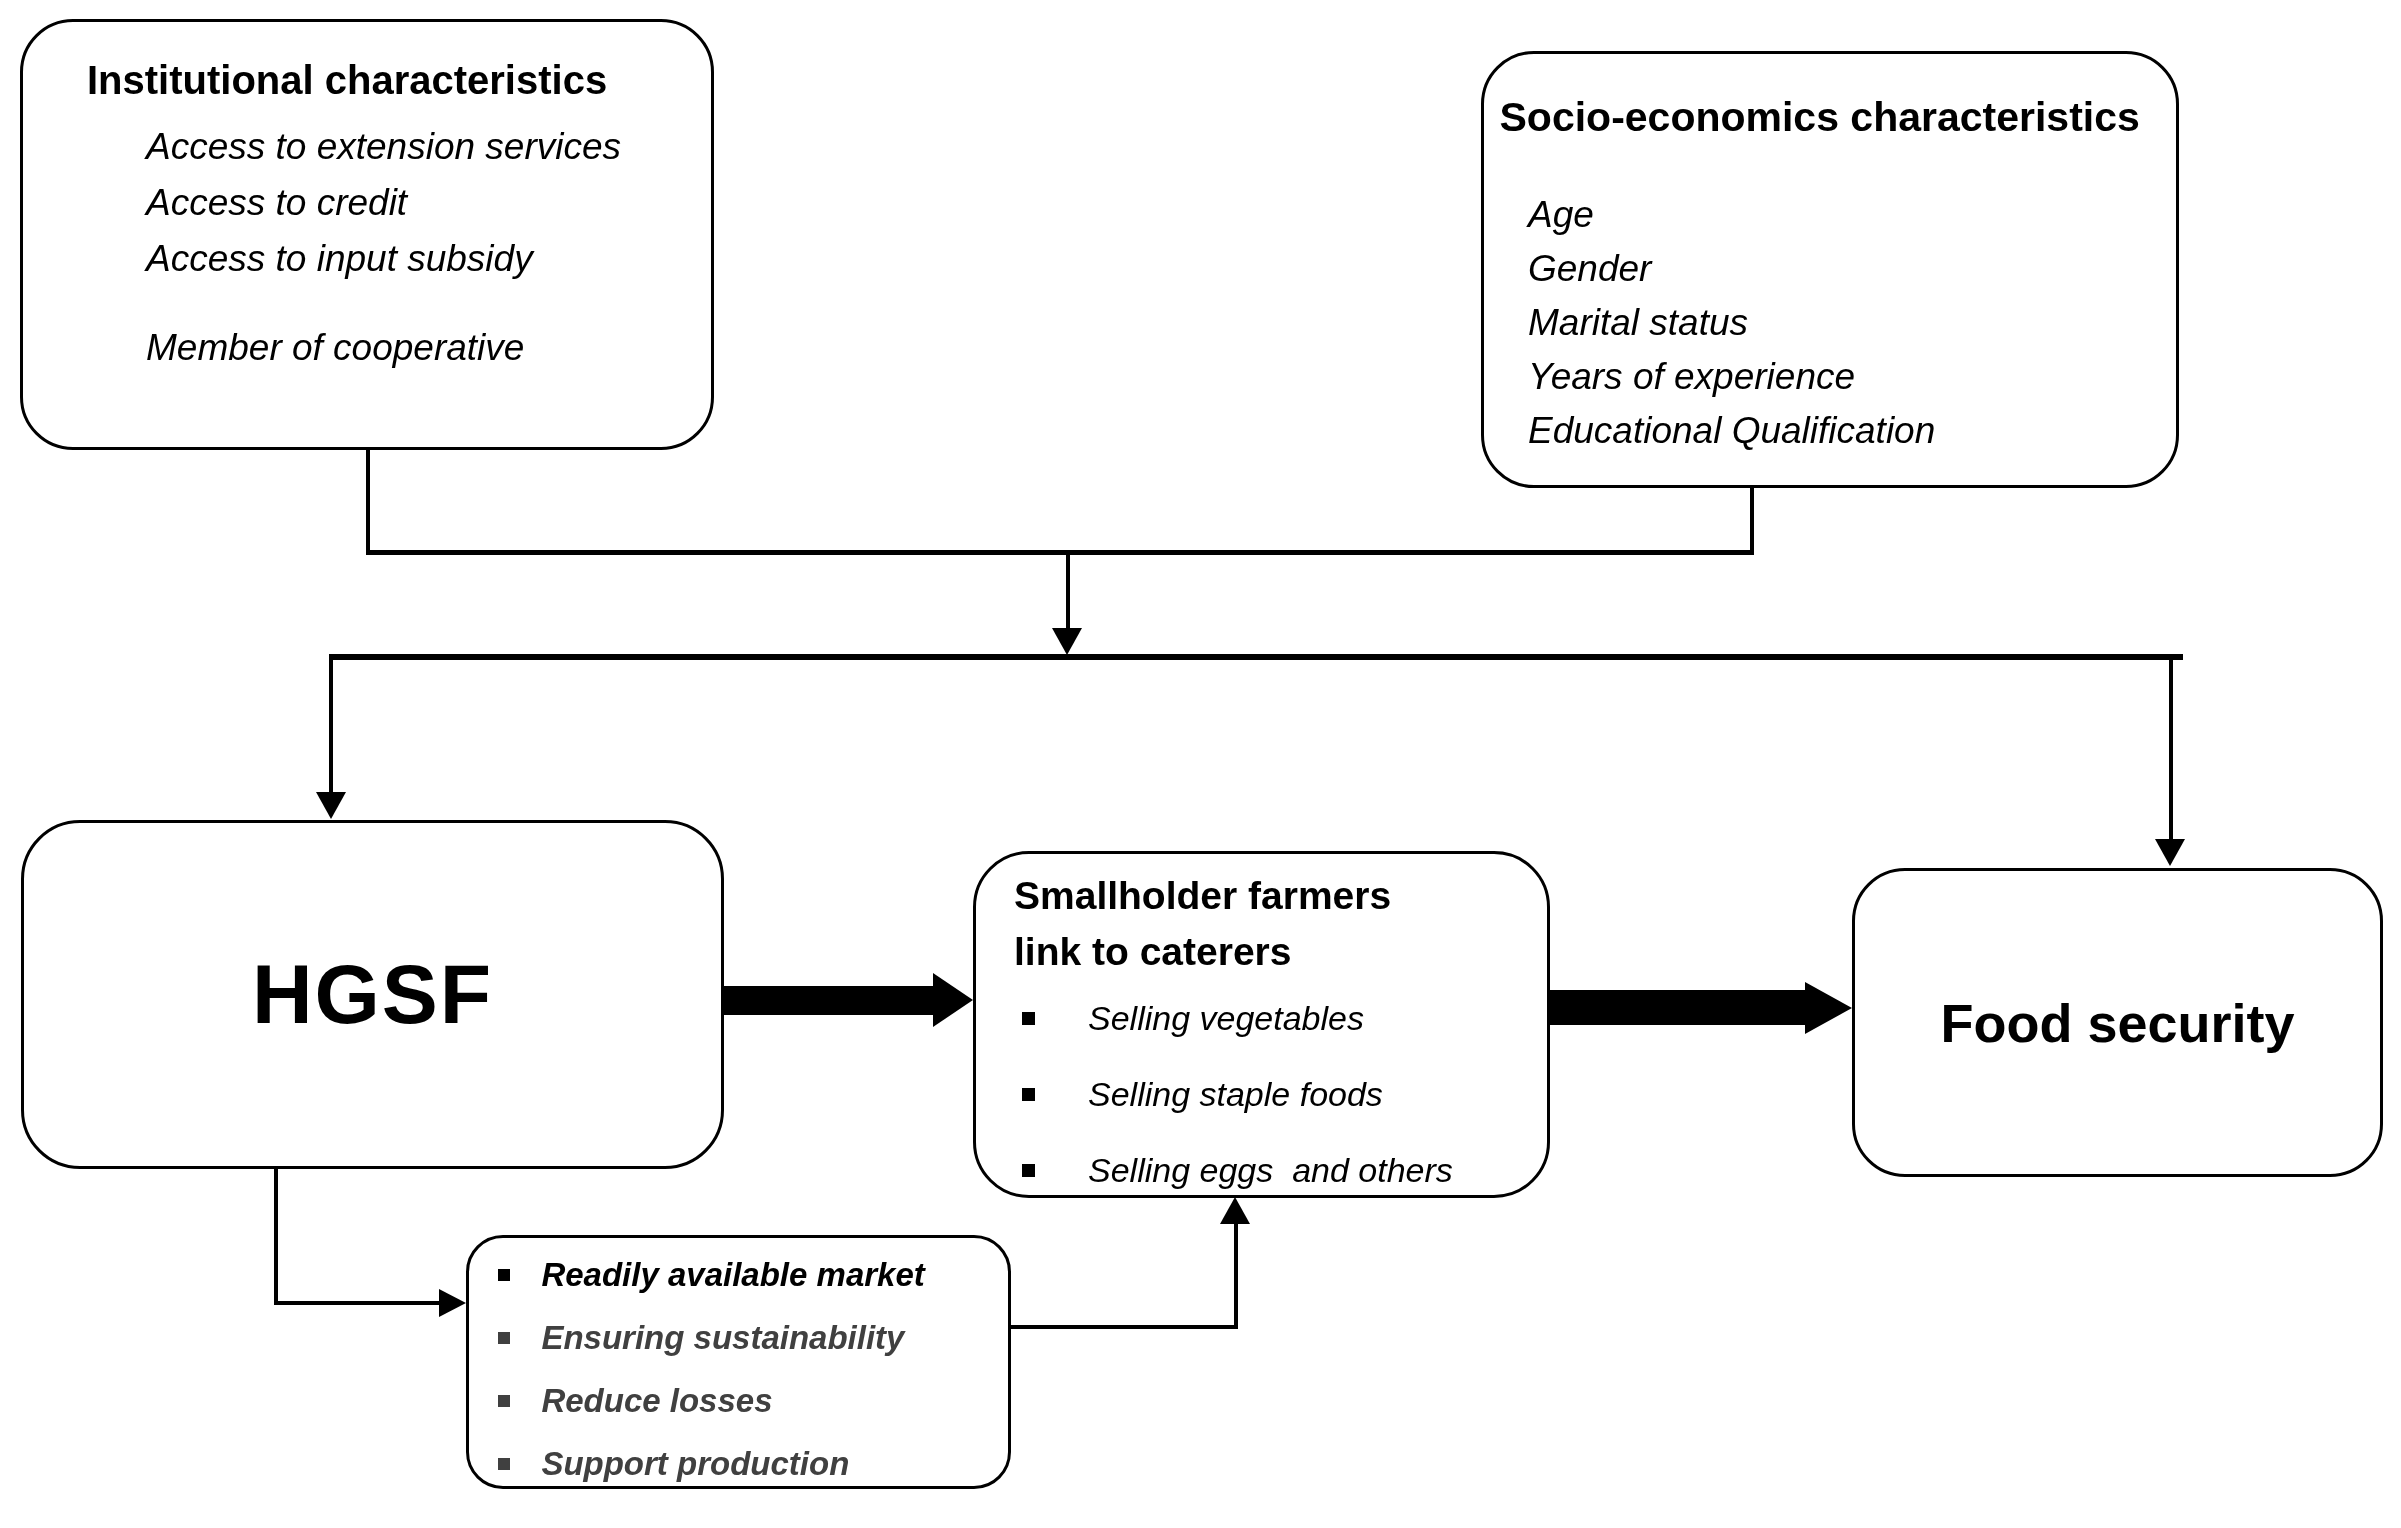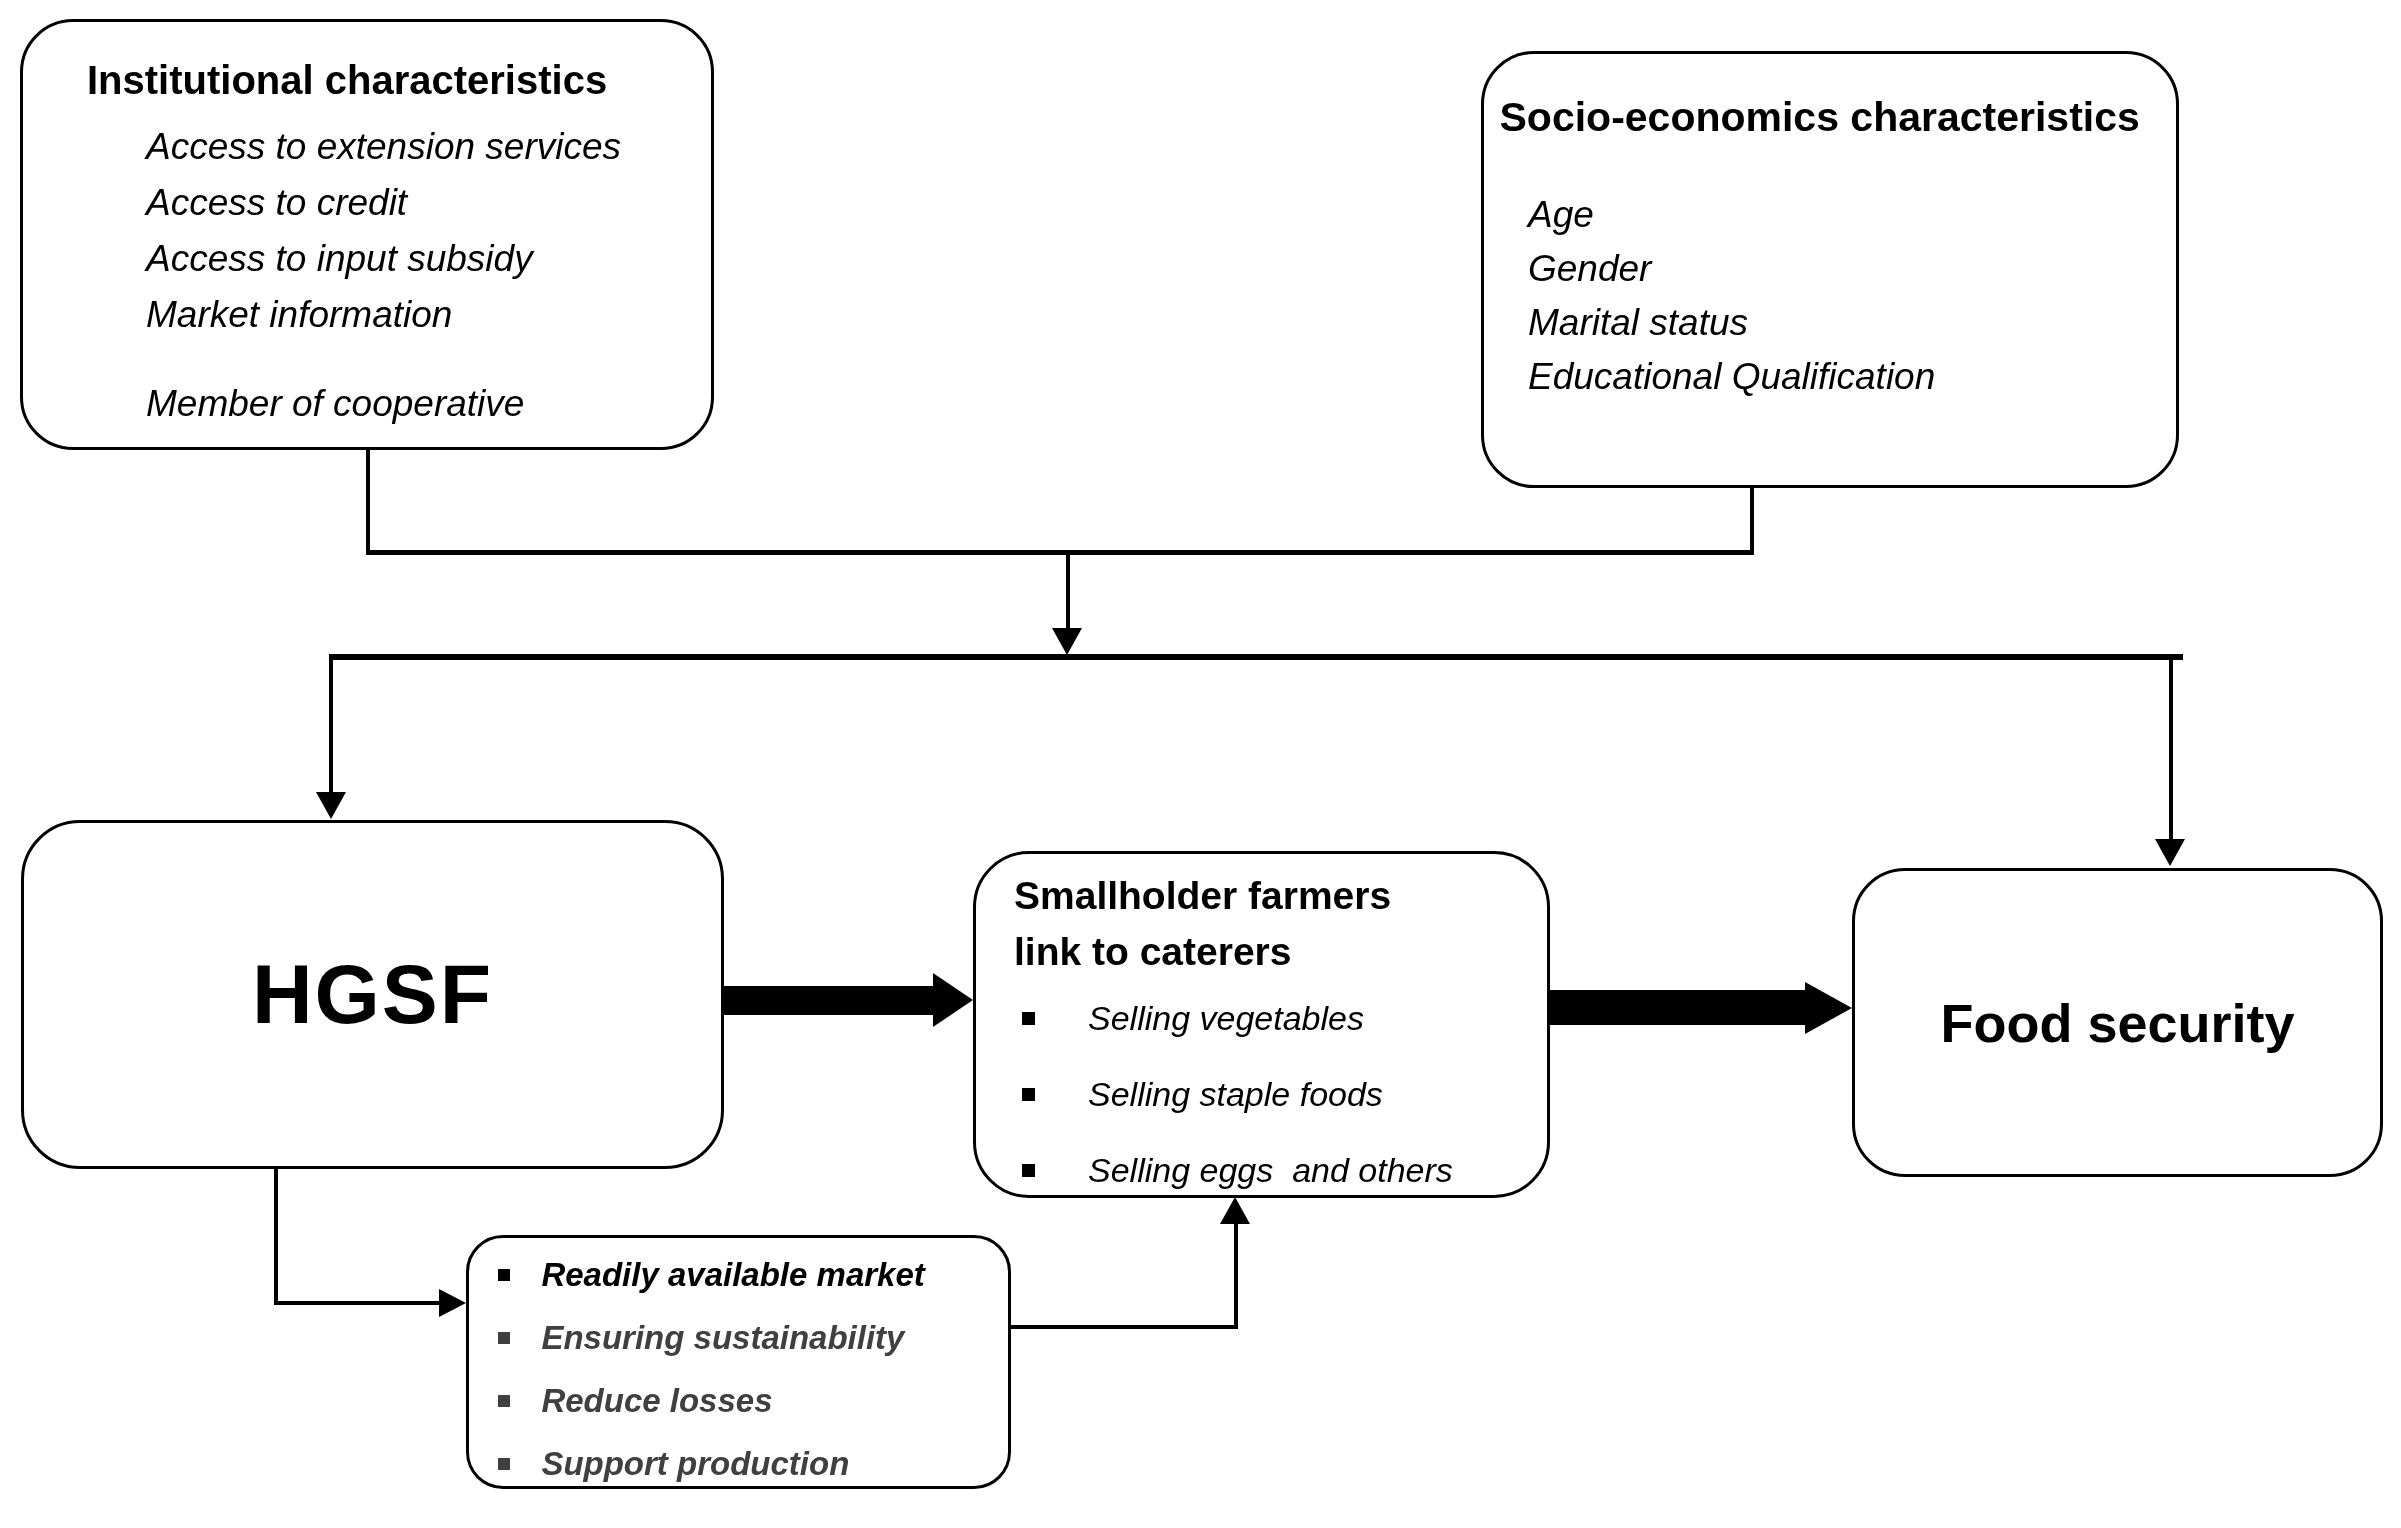--- a/index.html
+++ b/index.html
@@ -78,31 +78,31 @@
 <body>
 
 <div id="canvas">
 
   <div class="box" style="left:20px; top:18.6px; width:694px; height:431px; border-radius:53px;">
     <div class="box-title" style="left:64px; top:36px; font-size:40px;">Institutional characteristics</div>
     <div class="items" id="inst-items">
       <div>Access to extension services</div>
       <div>Access to credit</div>
       <div>Access to input subsidy</div>
-      <div>Market information</div>
       <div class="last">Member of cooperative</div>
     </div>
   </div>
 
   <div class="box" style="left:1481px; top:51px; width:698px; height:437px; border-radius:53px;">
     <div class="box-title" style="left:15.5px; top:40px; font-size:41px;">Socio-economics characteristics</div>
     <div class="items" id="socio-items">
       <div>Age</div>
       <div>Gender</div>
       <div>Marital status</div>
+      <div>Years of experience</div>
       <div>Educational Qualification</div>
     </div>
   </div>
 
   <div class="line" style="left:366px; top:448px; width:3.7px; height:105px;"></div>
   <div class="line" style="left:1750px; top:486px; width:3.7px; height:67px;"></div>
   <div class="line" style="left:366px; top:550px; width:1388px; height:5px;"></div>
   <div class="line" style="left:1066px; top:552px; width:4.3px; height:77px;"></div>
   <div class="tri tri-down" style="left:1052px; top:628px;"></div>
 

